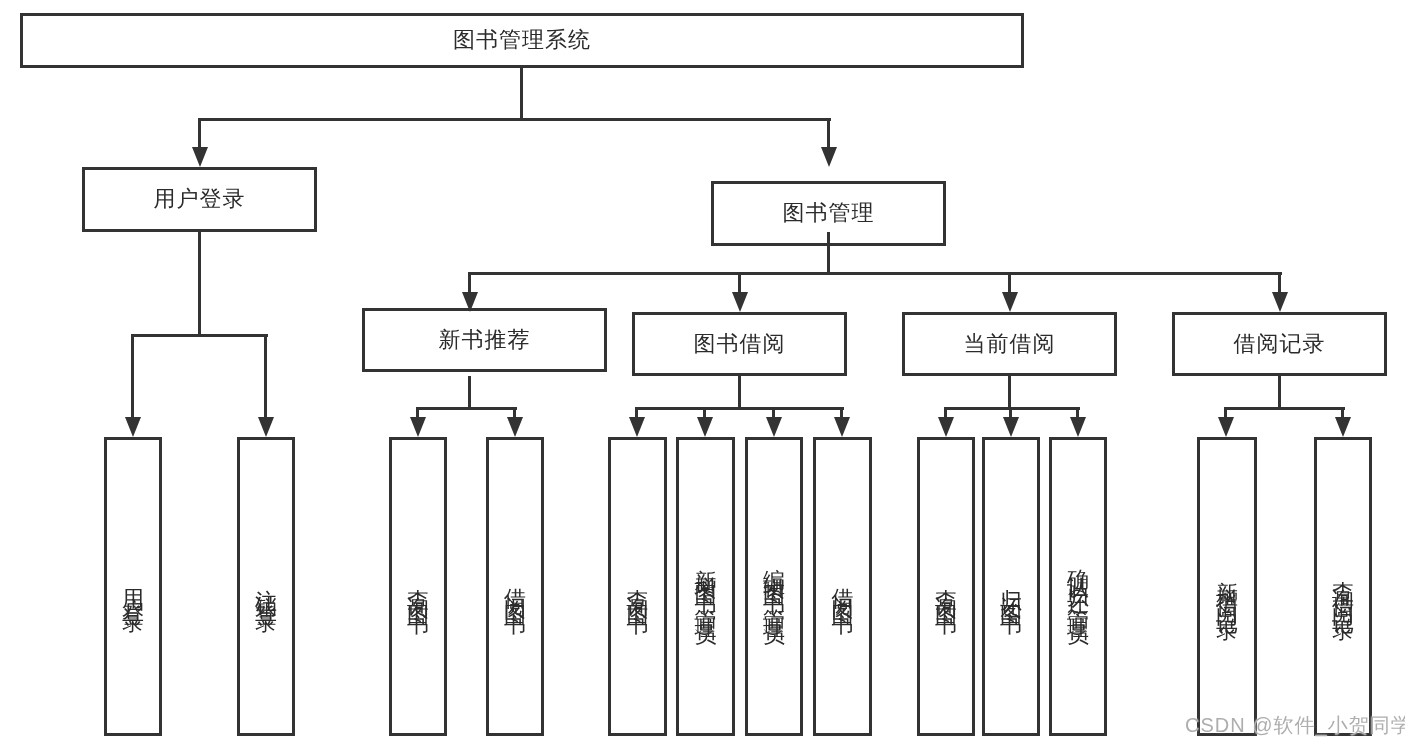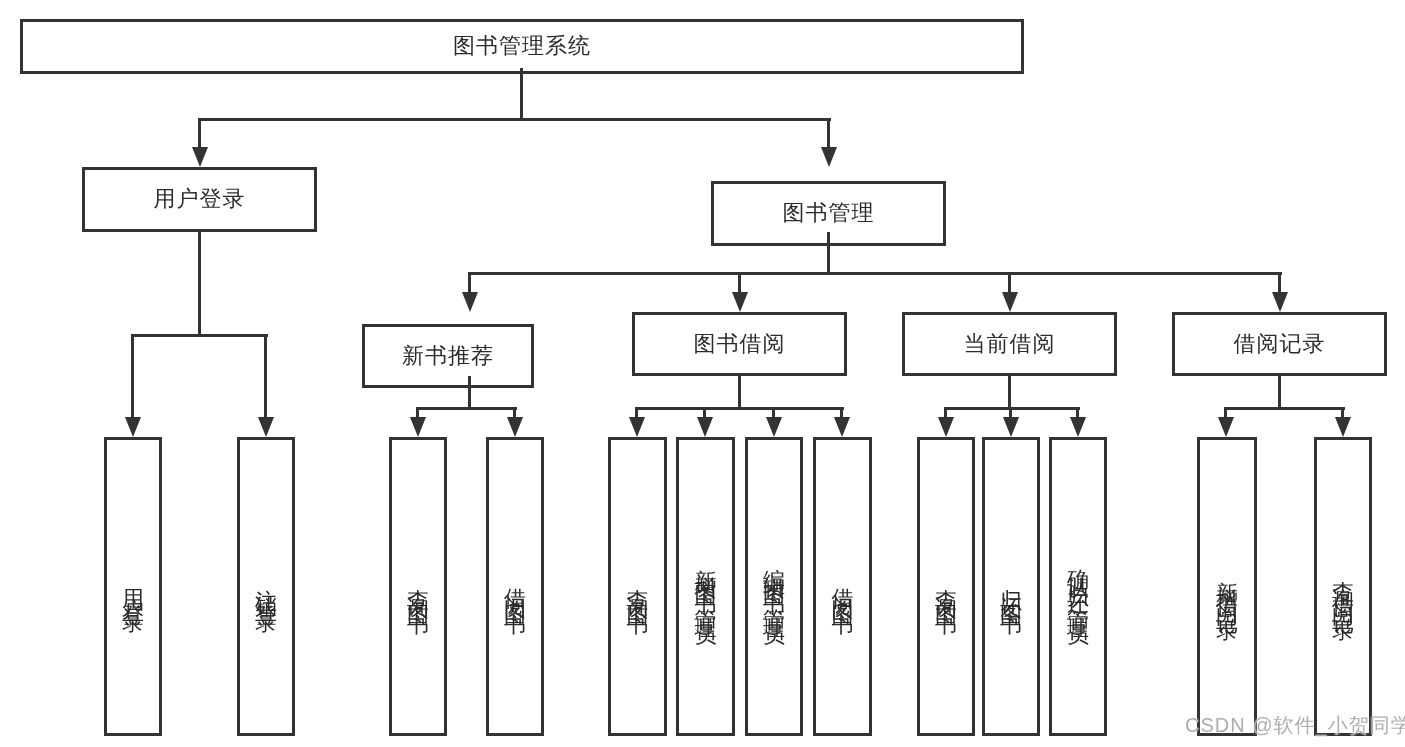--- a/index.html
+++ b/index.html
@@ -59,26 +59,26 @@
     z-index: 5;
     white-space: nowrap;
     text-shadow: 0 0 2px #ffffff;
   }
 </style>
 </head>
 <body>
 
 <div id="canvas">
 
-  <div class="node" style="left:20px; top:13px; width:1004px; height:55px;margin-top:6px;">图书管理系统</div>
+  <div class="node" style="left:20px; top:13px; width:1004px; height:55px;">图书管理系统</div>
 
   <div class="node" style="left:82px; top:167px; width:235px; height:65px;">用户登录</div>
   <div class="node" style="left:711px; top:181px; width:235px; height:65px;">图书管理</div>
 
-  <div class="node" style="left:362px; top:324px; width:172px; height:64px;">新书推荐</div>
+  <div class="node" style="left:362px; top:308px; width:245px; height:64px;">新书推荐</div>
   <div class="node" style="left:902px; top:312px; width:215px; height:64px;">当前借阅</div>
   <div class="node" style="left:632px; top:312px; width:215px; height:64px;">图书借阅</div>
   <div class="node" style="left:1172px; top:312px; width:215px; height:64px;">借阅记录</div>
 
   <div class="node v" style="left:104px; top:437px; width:58px; height:299px;">用户登录</div>
   <div class="node v" style="left:237px; top:437px; width:58px; height:299px;">注销登录</div>
 
   <div class="node v" style="left:389px; top:437px; width:58px; height:299px;">查询图书</div>
   <div class="node v" style="left:486px; top:437px; width:58px; height:299px;">借阅图书</div>
 

